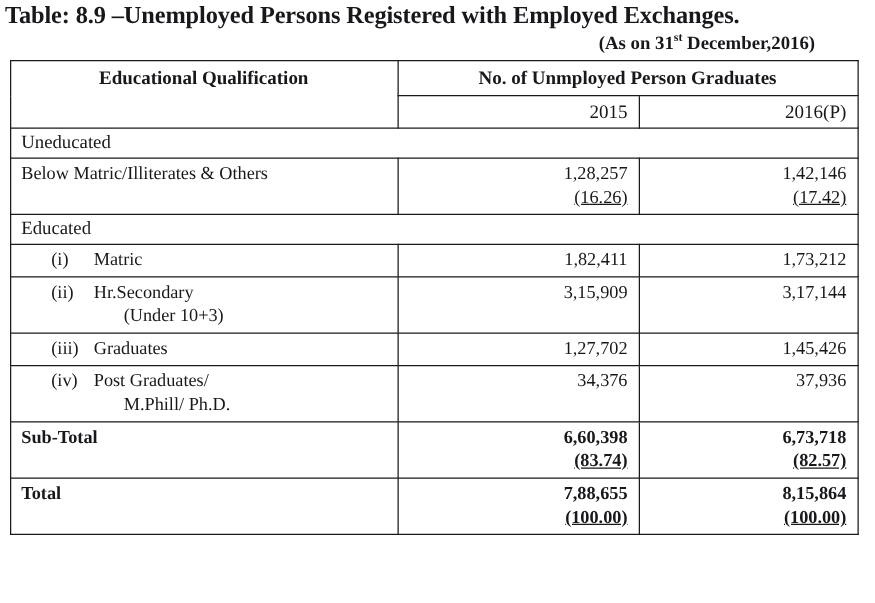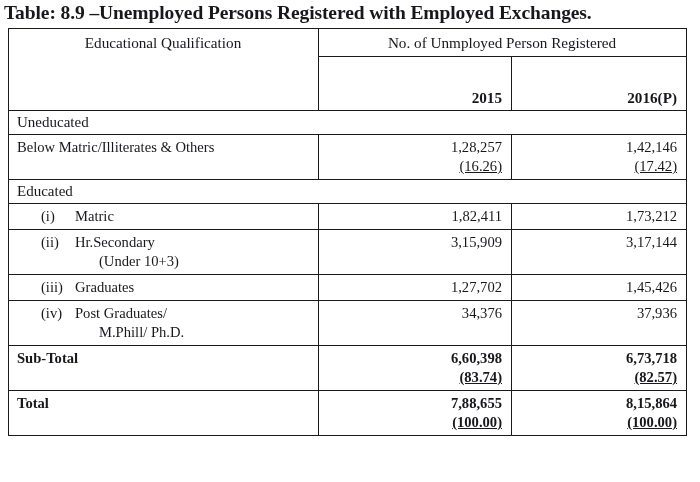--- a/index.html
+++ b/index.html
@@ -72,30 +72,29 @@
     text-align: right;
     padding-right: 9px;
   }
   .cell.ctr   { text-align: center; }
   .cell.bold  { font-weight: bold; }
 
   .hdr-main {
     height: 28px;
   }
   .hdr-main .cell {
-    font-weight: normal;
+    font-weight: bold;
     font-size: 15.2px;
     padding-top: 4px;
   }
   .hdr-year .cell {
-    font-weight: bold;
+    font-weight: normal;
     font-size: 15.2px;
     padding-top: 3px;
     padding-bottom: 3px;
-    margin-top: 28px;
   }
   
   .qual-head {
     text-align: center;
     font-weight: bold;
     font-size: 15.4px;
     padding-top: 5px;
   }
 
   .section-row td {
@@ -132,36 +131,37 @@
     white-space: nowrap;
   }
 </style>
 </head>
 <body>
 
 <div class="page">
 
   <div class="title">Table: 8.9 –Unemployed Persons Registered with Employed Exchanges.</div>
 
+  <div class="subtitle"><span>(As on 31</span><sup>st</sup><span> December,2016)</span></div>
 
   <div class="tbl-wrap">
     <table class="data">
       <colgroup>
         <col class="c-qual">
           <col class="c-y1">
           <col class="c-y2">
       </colgroup>
 
       <tbody>
           <tr class="hdr-main">
         <td rowspan="2">
           <div class="cell qual-head">Educational Qualification</div>
         </td>
         <td colspan="2">
-          <div class="cell ctr">No. of Unmployed Person Registered</div>
+          <div class="cell ctr">No. of Unmployed Person Graduates</div>
         </td>
       </tr>
 
       <tr class="hdr-year">
         <td>
           <div class="cell num">2015</div>
         </td>
         <td>
           <div class="cell num">2016(P)</div>
         </td>

